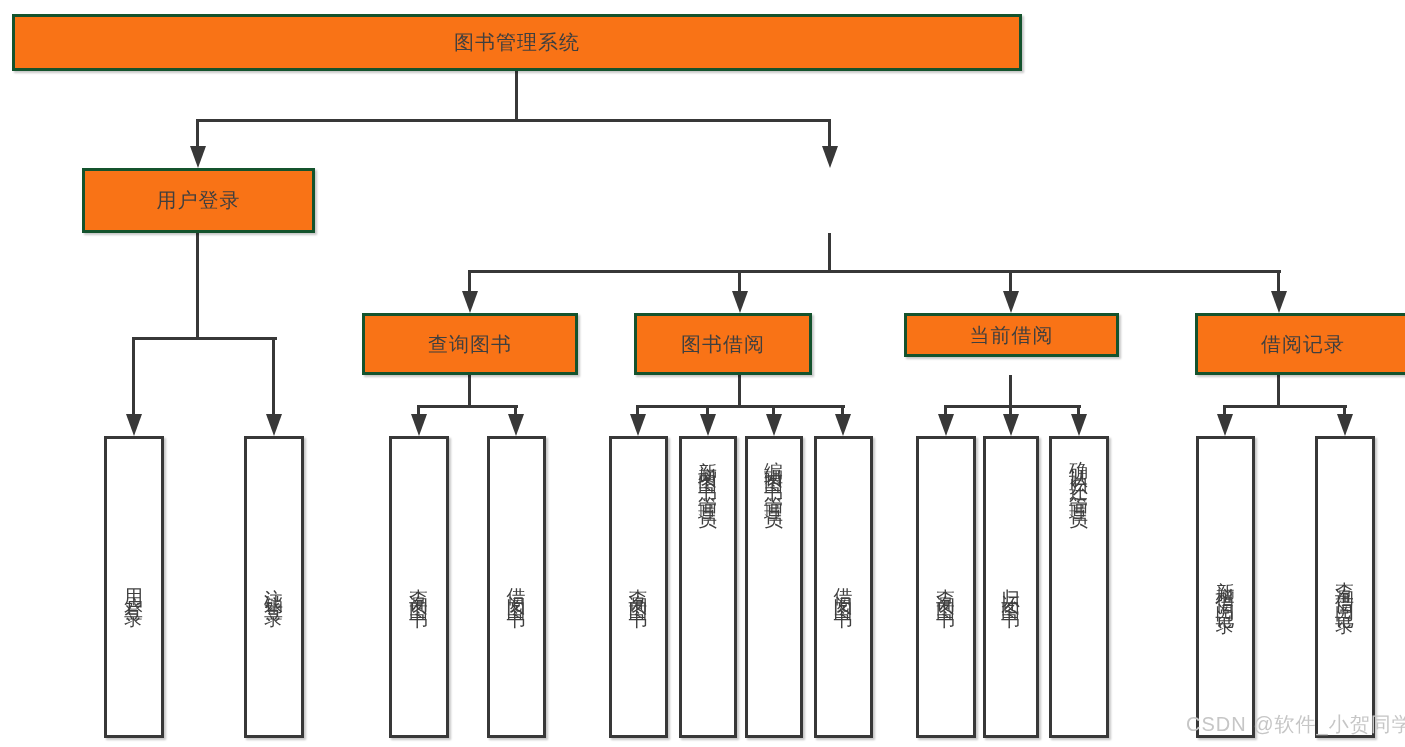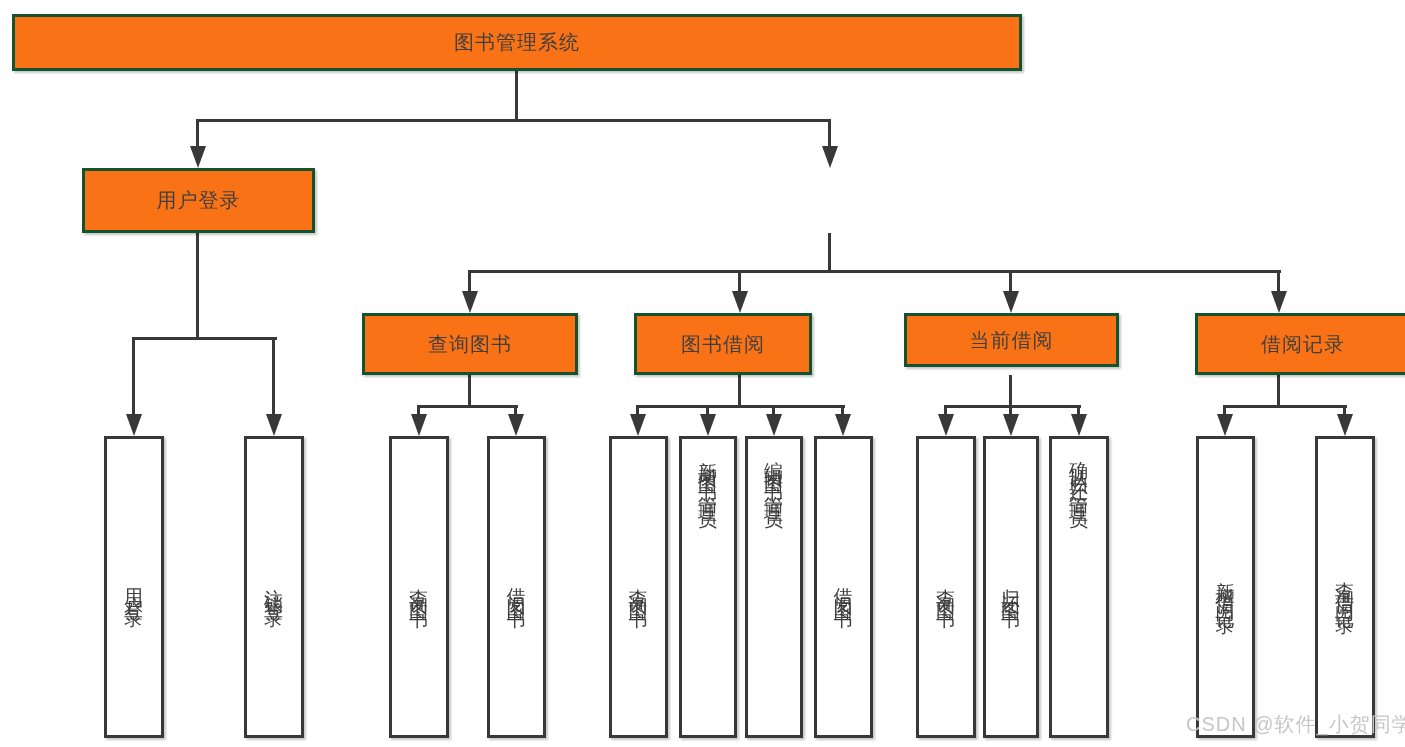--- a/index.html
+++ b/index.html
@@ -145,21 +145,21 @@
 
 
   <div class="hbox" style="left:362px; top:313px; width:216px; height:62px;">
     <span>查询图书</span>
   </div>
 
   <div class="hbox" style="left:634px; top:313px; width:178px; height:62px;">
     <span>图书借阅</span>
   </div>
 
-  <div class="hbox" style="left:904px; top:313px; width:215px; height:54px;">
+  <div class="hbox" style="left:904px; top:313px; width:215px; height:44px;">
     <span>当前借阅</span>
   </div>
 
   <div class="hbox" style="left:1171px; top:313px; width:216px; height:62px;margin-left:24px;">
     <span>借阅记录</span>
   </div>
 
   <div class="leaf" style="left:104px; top:436px; width:60px; height:302px;">
     <span class="vtext">用户登录</span>
   </div>

